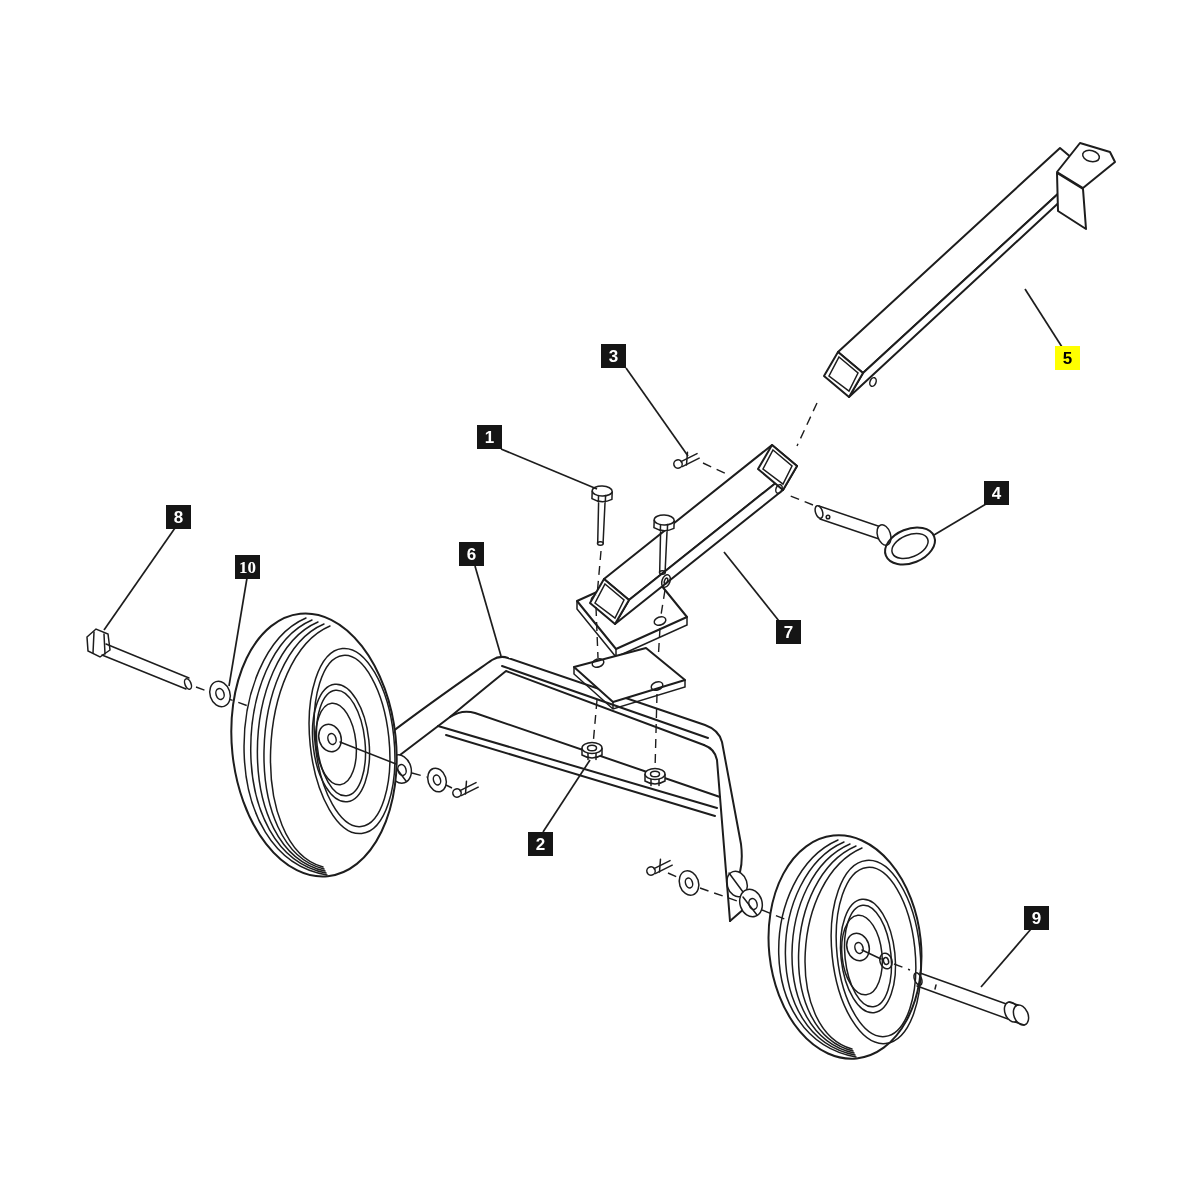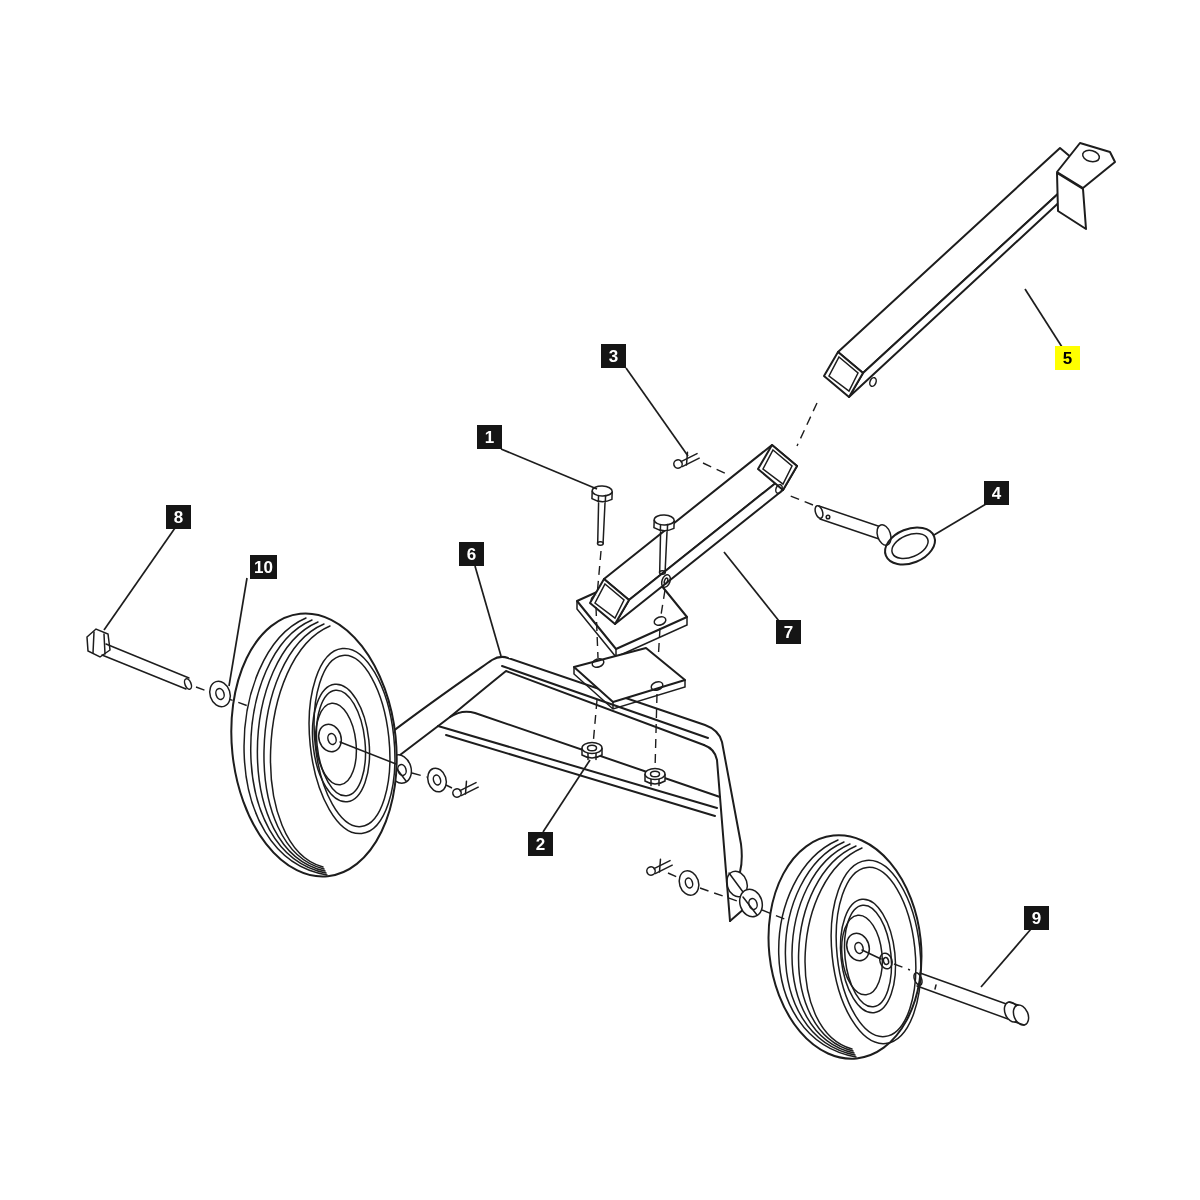--- a/index.html
+++ b/index.html
@@ -249,16 +249,16 @@
     </div>
   <div class="callout" style="left:776px;top:620px;">
       <span>7</span>
     </div>
   <div class="callout" style="left:166px;top:505px;">
       <span>8</span>
     </div>
   <div class="callout" style="left:1024px;top:906px;">
       <span>9</span>
     </div>
-  <div class="callout" style="left:250px;top:555px;">
+  <div class="callout" style="left:235px;top:555px;font-family:Liberation Serif, serif;">
       <span>10</span>
     </div>
 </div>
 
 </body></html>

